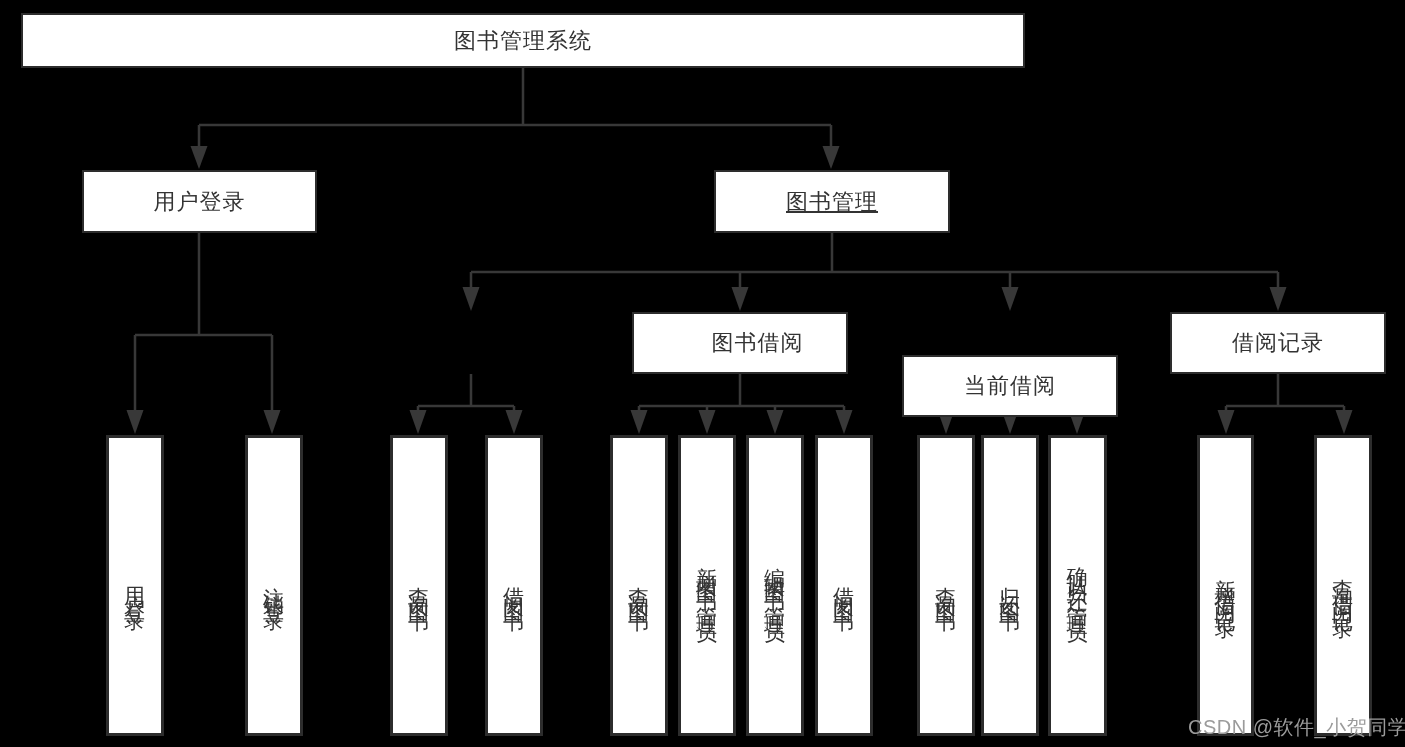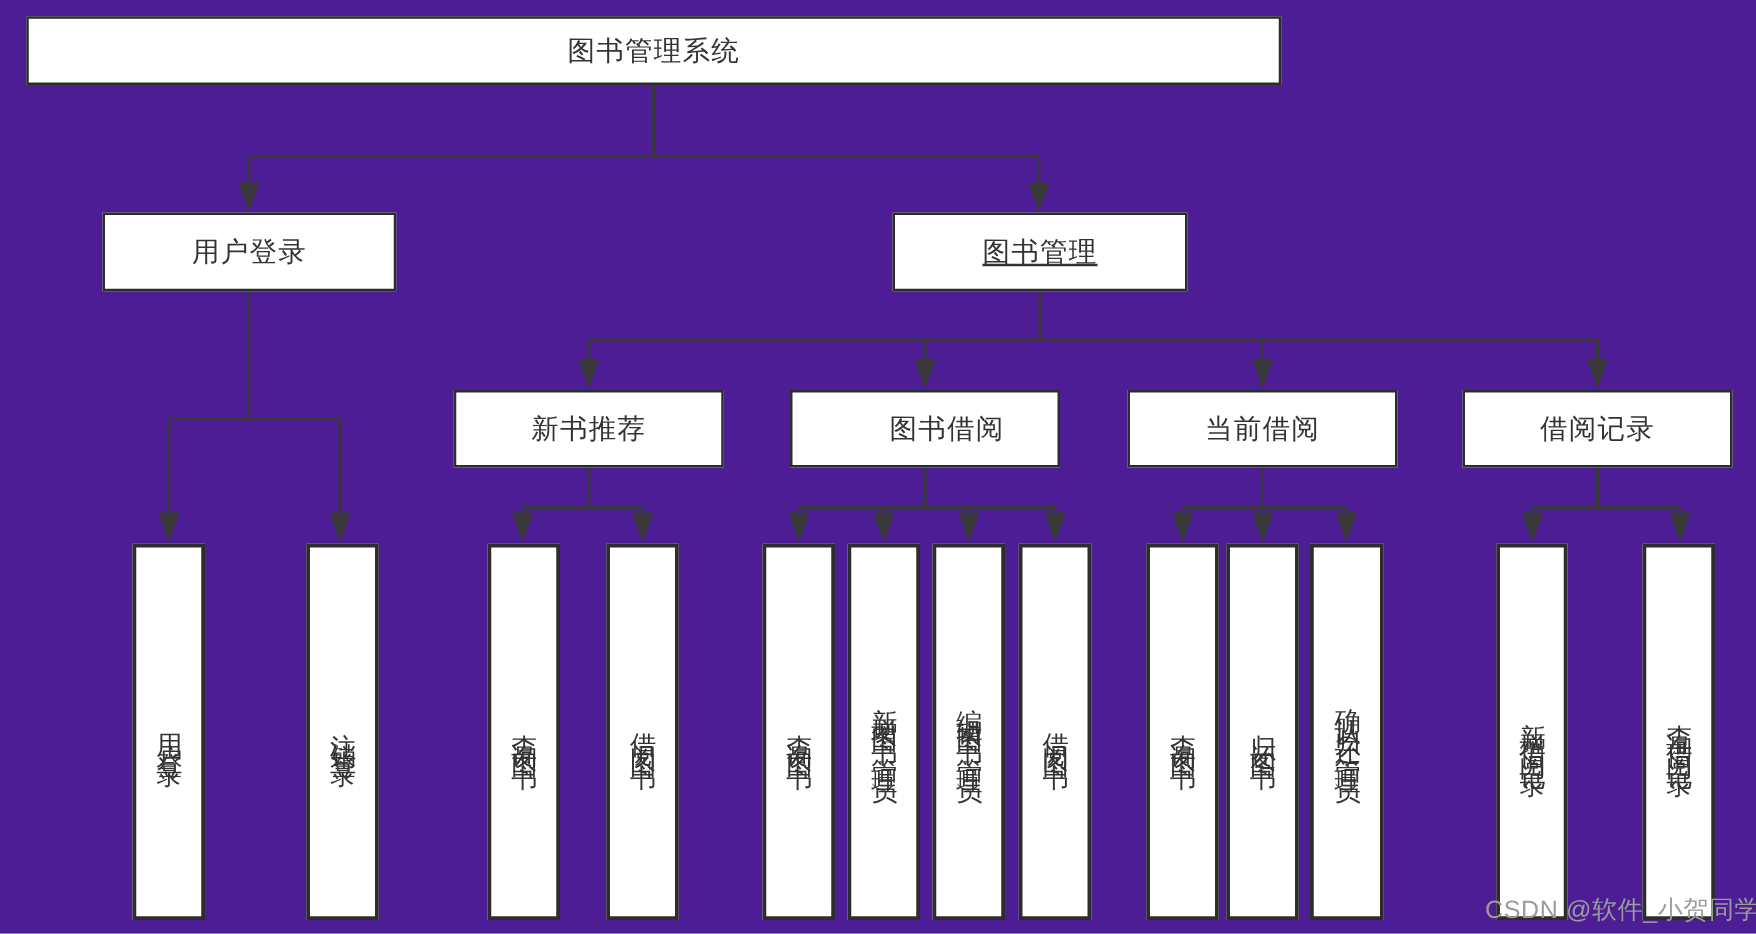--- a/index.html
+++ b/index.html
@@ -1,20 +1,20 @@
 <!DOCTYPE html>
 <html><head>
 <meta charset="utf-8">
 <style>
   html, body { margin: 0; padding: 0; background: #ffffff; }
   .canvas {
     position: relative;
     width: 1405px;
     height: 747px;
-    background: #4c1d95;
+    background: #000000;
     overflow: hidden;
     font-family: "Liberation Sans", sans-serif;
     color: #333333;
   }
   svg.connectors {
     position: absolute;
     left: 0; top: 0;
     width: 1405px; height: 747px;
     z-index: 1;
   }
@@ -40,21 +40,21 @@
     writing-mode: vertical-rl;
     text-orientation: mixed;
     letter-spacing: 8px;
     line-height: 1;
     white-space: nowrap;
   }
   #b-user-login   { left: 82px;  width: 235px; }
   #b-book-mgmt    { left: 714px; width: 236px; text-decoration: underline; }
   #b-new-book     { left: 363px; width: 216px; }
   #b-book-borrow  { left: 632px; width: 216px; padding-left: 35px; }
-  #b-cur-borrow   { left: 902px; width: 216px; }
+  #b-cur-borrow   { left: 902px; width: 216px; margin-top: 43px; }
   #b-records      { left: 1170px; width: 216px; }
   #l-user-login   { left: 106px;  width: 58px; }
   #l-logout       { left: 245px;  width: 58px; }
   #l-nb-query     { left: 390px;  width: 58px; }
   #l-nb-borrow    { left: 485px;  width: 58px; }
   #l-bb-query     { left: 610px;  width: 58px; }
   #l-bb-add       { left: 678px;  width: 58px; }
   #l-bb-edit      { left: 746px;  width: 58px; }
   #l-bb-borrow    { left: 815px;  width: 58px; }
   #l-cb-query     { left: 917px;  width: 58px; }
@@ -129,23 +129,20 @@
     <span>图书管理系统</span>
   </div>
 
   <div class="box lvl2" id="b-user-login">
     <span>用户登录</span>
   </div>
   <div class="box lvl2" id="b-book-mgmt">
     <span>图书管理</span>
   </div>
 
-  <div class="box lvl3" id="b-new-book">
-    <span>新书推荐</span>
-  </div>
   <div class="box lvl3" id="b-book-borrow">
     <span>图书借阅</span>
   </div>
   <div class="box lvl3" id="b-cur-borrow">
     <span>当前借阅</span>
   </div>
   <div class="box lvl3" id="b-records">
     <span>借阅记录</span>
   </div>
 

